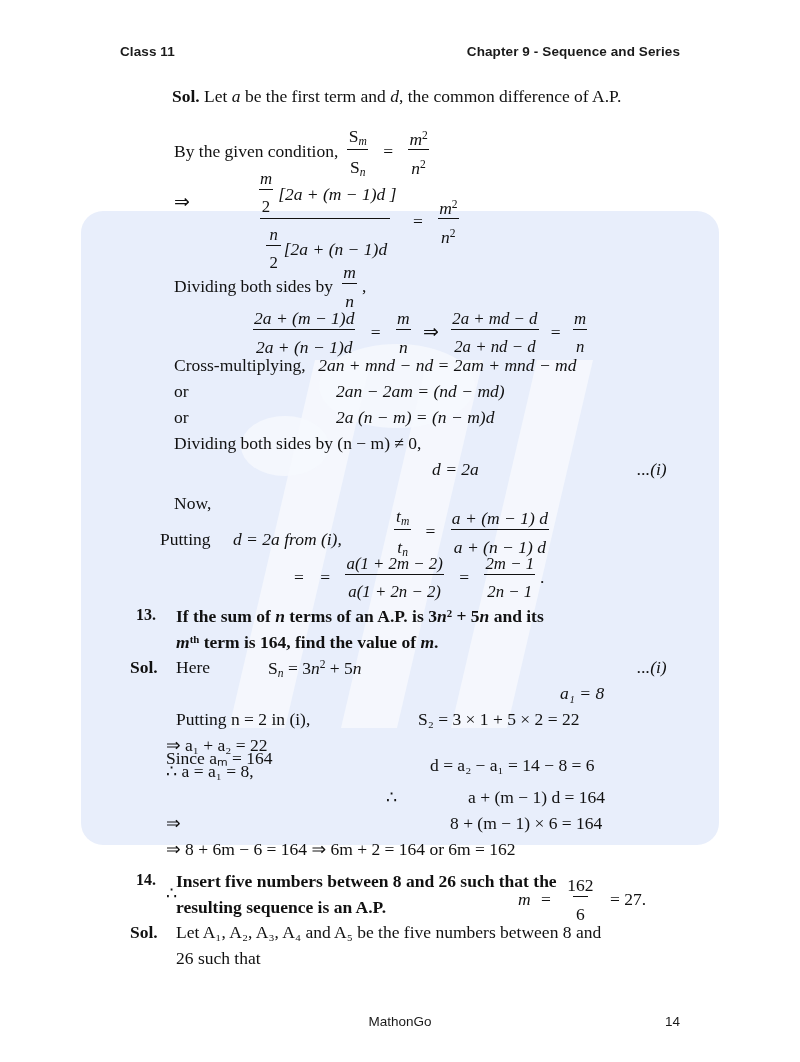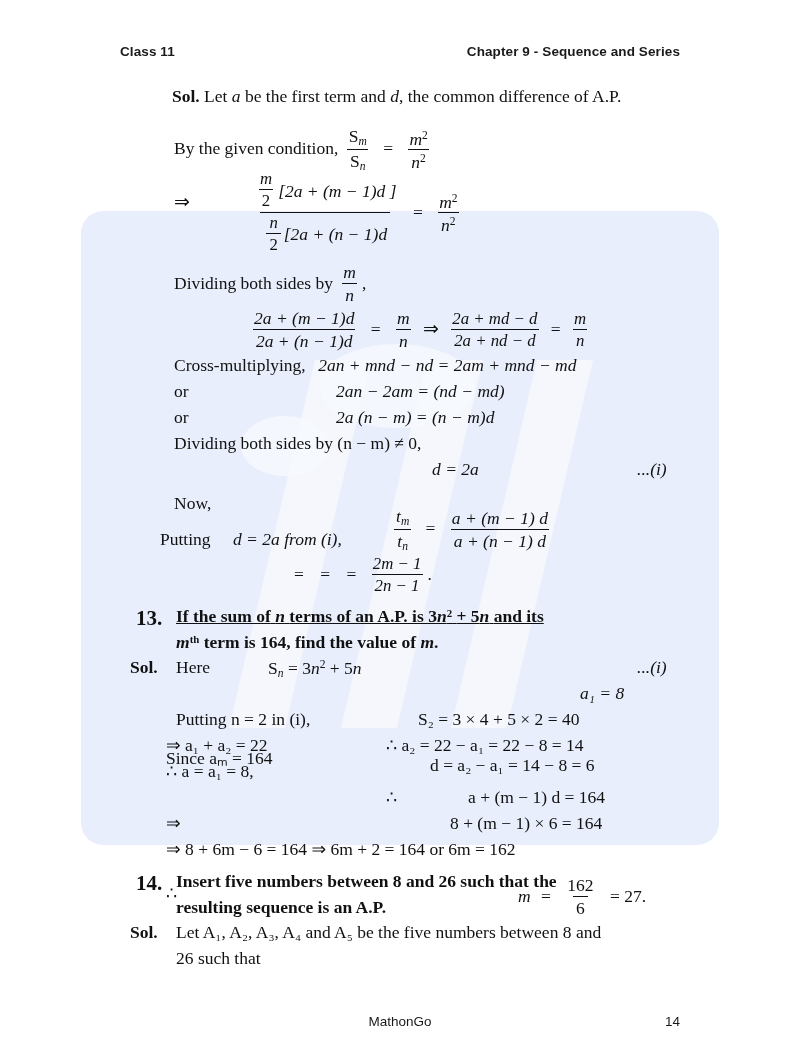--- a/index.html
+++ b/index.html
@@ -105,31 +105,31 @@
     display: inline-flex;
     flex-direction: column;
     align-items: center;
     vertical-align: middle;
     line-height: 1.06;
     margin: 0 3px;
     position: relative;
     top: -0.05em;
   }
   .frac > .num { padding: 0 3px 1px 3px; }
-  .frac > .den { padding: 2px 3px 0 3px; border-top: 1.4px solid #111; }
+  .frac > .den { padding: 8px 3px 0 3px; border-top: 1.4px solid #111; }
   .frac.sm { font-size: .96em; }
 
   .eq { display: inline-block; padding: 0 6px; }
   .op { display: inline-block; padding: 0 3px; }
 
   
   .qnum {
     position: absolute;
     font-weight: 700;
-    font-size: 21px;
+    font-size: 16px;
   }
   .qtext {
     position: absolute;
     font-weight: 700;
     font-size: 17.5px;
     white-space: nowrap;
   }
 </style>
 </head>
 <body style="background: rgb(255, 255, 255);">
@@ -283,29 +283,33 @@
     </div>
 
     <div class="line" style="left:160px; top:531px;">
       <span>Putting</span>
       <i style="padding-left:18px;">d = 2a from (i),</i>
     </div>
 
     <div class="line" style="left:288px; top:556px;">
       <span class="eq">=</span>
       <span class="eq">=</span>
+      <span class="frac sm">
+        <span class="num"><i>a(1 + 2m − 2)</i></span>
+        <span class="den"><i>a(1 + 2n − 2)</i></span>
+      </span>
       <span class="eq">=</span>
       <span class="frac sm">
         <span class="num"><i>2m − 1</i></span>
         <span class="den"><i>2n − 1</i></span>
       </span><span>.</span>
     </div>
 
     <div class="qnum" style="left:136px; top:606px;">13.</div>
-    <div class="qtext" style="left:176px; top:606px;text-decoration:underline;">
+    <div class="qtext" style="left:176px; top:606px;">
       <span>If the sum of</span>
       <i>n</i>
       <span>terms of an A.P. is 3</span><i>n</i><span class="supn">2</span>
       <span>+ 5</span><i>n</i>
       <span>and its</span>
     </div>
     <div class="qtext" style="left:176px; top:632px;">
       <i>m</i><span class="supn">th</span>
       <span>term is 164, find the value of</span>
       <i>m</i><span>.</span>
@@ -319,36 +323,33 @@
     </div>
     <div class="line" style="left:268px; top:659px;">
       <span>S</span><span class="sub">n</span>
       <span>= 3</span><i>n</i><span class="sup">2</span>
       <span>+ 5</span><i>n</i>
     </div>
     <div class="line" style="left:637px; top:659px;">
       <i>...(i)</i>
     </div>
 
-    <div class="line" style="left:580px; top:685px;">
+    <div class="line" style="left:560px; top:685px;">
       <i>a₁ = 8</i>
     </div>
 
     <div class="line" style="left:176px; top:711px;">
       <span>Putting    n = 2 in (i),</span>
     </div>
     <div class="line" style="left:418px; top:711px;">
-      <span>S₂ = 3 × 4 + 5 × 2 = 40</span>
+      <span>S₂ = 3 × 1 + 5 × 2 = 22</span>
     </div>
 
     <div class="line" style="left:166px; top:737px;">
       <span>⇒   a₁ + a₂ = 22</span>
-    </div>
-    <div class="line" style="left:386px; top:737px;">
-      <span>∴   a₂ = 22 − a₁ = 22 − 8 = 14</span>
     </div>
 
     <div class="line" style="left:166px; top:763px;">
       <span>∴     a = a₁ = 8,</span>
     </div>
     <div class="line" style="left:392px; top:757px;margin-left:38px;">
       <span>d = a₂ − a₁ = 14 − 8 = 6</span>
     </div>
 
     <div class="line" style="left:166px; top:750px;">

